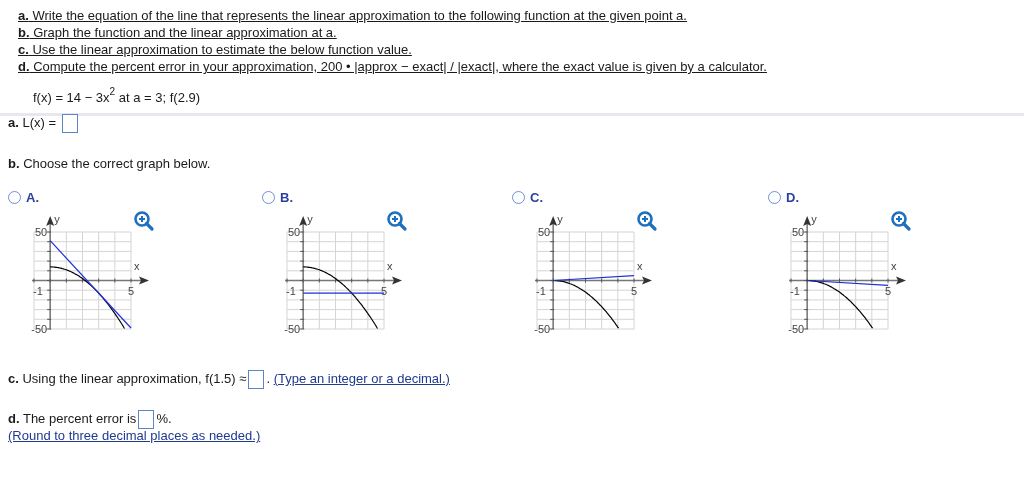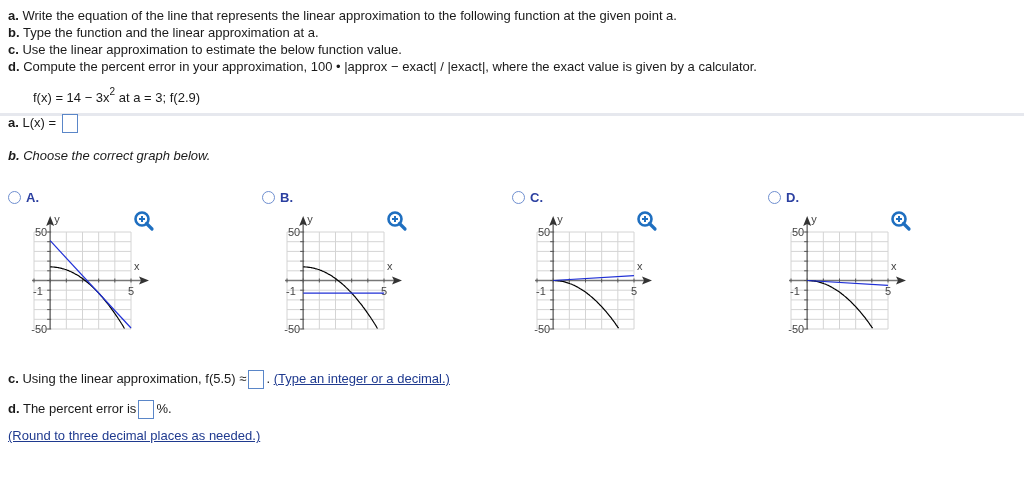--- a/index.html
+++ b/index.html
@@ -1,51 +1,51 @@
 <!DOCTYPE html>
 <html><head>
 <meta charset="utf-8">
 <style>
   * { box-sizing: border-box; margin: 0; padding: 0; }
   html, body { width: 1024px; height: 501px; background: #ffffff; overflow: hidden; }
   body { font-family: "Liberation Sans", sans-serif; font-size: 13px; color: #1a1a1a; position: relative; }
   .abs { position: absolute; white-space: nowrap; }
   .b { font-weight: bold; }
-  .instr { left: 8px; line-height: 17px; }
+  .instr { left: 18px; line-height: 17px; text-decoration: underline; }
   .func { left: 33px; top: 90px; font-size: 13px; text-align: right; }
   .func sup { font-size: 10px; position: relative; top: -2px; vertical-align: super; line-height: 0; }
   .sep { left: 0; top: 113px; width: 1024px; height: 3px; background: #e6e8ee; }
   .ansbox { display: inline-block; width: 16px; height: 19px; border: 1px solid #5a86c8; background: #fff; vertical-align: middle; margin: 0 2px; }
   .hint { color: #1f3a8f; text-decoration: underline; }
   .choice { display: flex; align-items: center; gap: 5px; }
   .radio { width: 13px; height: 13px; border: 1.5px solid #6f8fd0; border-radius: 50%; background: #fff; }
   .choice-letter { color: #2b3fa0; font-weight: bold; font-size: 13px; }
   .graph { position: absolute; width: 150px; height: 135px; }
   .graph svg { position: absolute; left: 0; top: 0; overflow: visible; }
   .zoom-btn { position: absolute; width: 22px; height: 22px; cursor: pointer; }
   .tick-label { font-family: "Liberation Sans", sans-serif; font-size: 11px; fill: #444; }
 </style>
 </head>
 <body>
 
 <div class="abs instr" style="top:7px"><span class="b">a.</span><span> Write the equation of the line that represents the linear approximation to the following function at the given point a.</span></div>
-<div class="abs instr" style="top:24px"><span class="b">b.</span><span> Type the function and the linear approximation at a.</span></div>
+<div class="abs instr" style="top:24px"><span class="b">b.</span><span> Graph the function and the linear approximation at a.</span></div>
 <div class="abs instr" style="top:41px"><span class="b">c.</span><span> Use the linear approximation to estimate the below function value.</span></div>
-<div class="abs instr" style="top:58px"><span class="b">d.</span><span> Compute the percent error in your approximation, 100 • |approx − exact| / |exact|, where the exact value is given by a calculator.</span></div>
+<div class="abs instr" style="top:58px"><span class="b">d.</span><span> Compute the percent error in your approximation, 200 • |approx − exact| / |exact|, where the exact value is given by a calculator.</span></div>
 
 <div class="abs func"><span>f(x) = 14 − 3x</span><sup>2</sup><span> at a = 3; f(2.9)</span></div>
 
 <div class="abs sep"></div>
 
 <div class="abs" style="left:8px; top:112px; line-height:21px;">
   <span class="b">a.</span><span> L(x) =</span>
   <span class="ansbox"></span>
 </div>
 
-<div class="abs" style="left:8px; top:148px;font-style:italic;"><span class="b">b.</span><span> Choose the correct graph below.</span></div>
+<div class="abs" style="left:8px; top:156px;"><span class="b">b.</span><span> Choose the correct graph below.</span></div>
 
 <div class="abs choice" style="left:8px; top:190px;">
     <span class="radio"></span>
     <span class="choice-letter">A.</span>
   </div>
 <div class="abs choice" style="left:262px; top:190px;">
     <span class="radio"></span>
     <span class="choice-letter">B.</span>
   </div>
 <div class="abs choice" style="left:512px; top:190px;">
@@ -292,20 +292,20 @@
       <svg width="22" height="22" viewBox="0 0 22 22">
         <circle cx="9" cy="9" r="6.5" fill="none" stroke="#1f6fc0" stroke-width="2.6"></circle>
         <line x1="13.5" y1="13.5" x2="19" y2="19" stroke="#1f6fc0" stroke-width="3.2" stroke-linecap="round"></line>
         <line x1="6" y1="9" x2="12" y2="9" stroke="#1f6fc0" stroke-width="2"></line>
         <line x1="9" y1="6" x2="9" y2="12" stroke="#1f6fc0" stroke-width="2"></line>
       </svg>
     </div>
   </div>
 
 <div class="abs" style="left:8px; top:368px; line-height:21px;">
-  <span class="b">c.</span><span> Using the linear approximation, f(5.5) ≈</span><span class="ansbox"></span><span>.</span>
+  <span class="b">c.</span><span> Using the linear approximation, f(1.5) ≈</span><span class="ansbox"></span><span>.</span>
   <span class="hint">(Type an integer or a decimal.)</span>
 </div>
 
-<div class="abs" style="left:8px; top:398px; line-height:21px;">
+<div class="abs" style="left:8px; top:408px; line-height:21px;">
   <span class="b">d.</span><span> The percent error is</span><span class="ansbox"></span><span>%.</span>
 </div>
 <div class="abs hint" style="left:8px; top:428px;">(Round to three decimal places as needed.)</div>
 
 </body></html>

